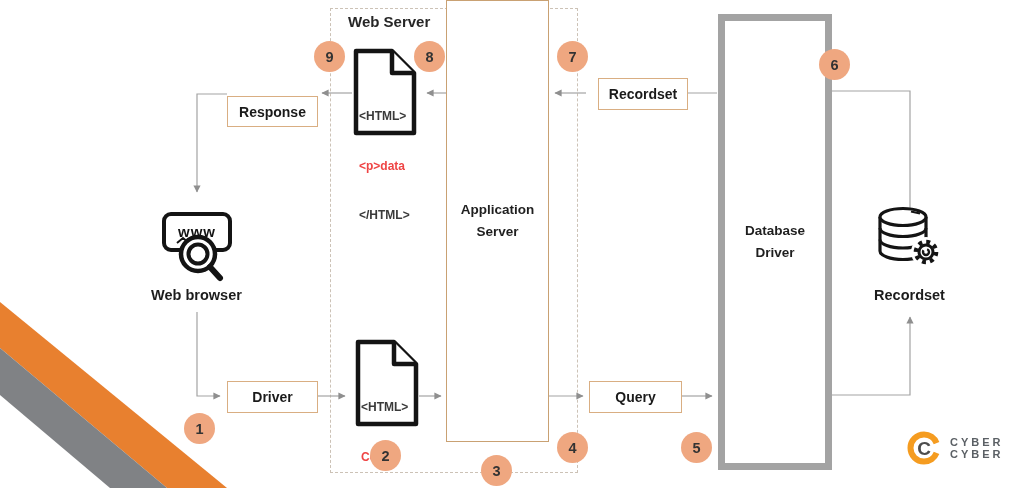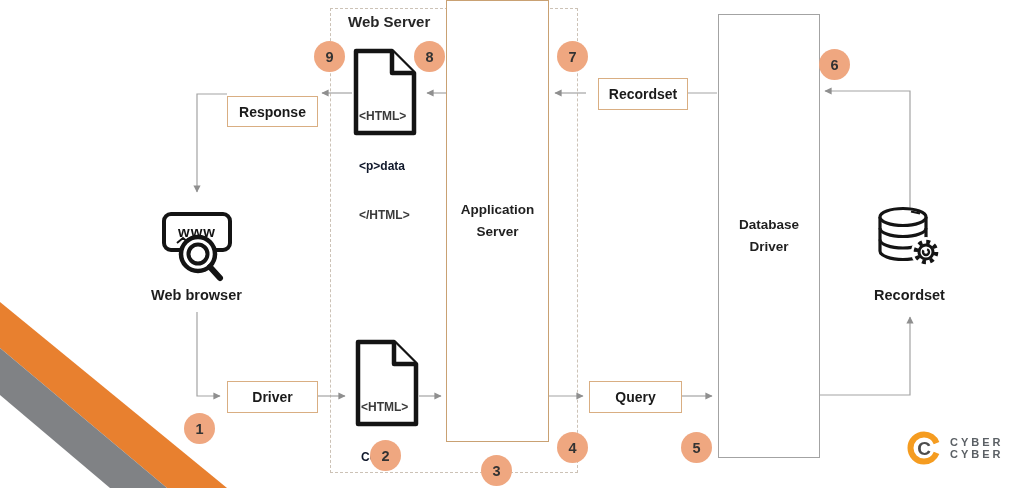--- a/index.html
+++ b/index.html
@@ -18,21 +18,21 @@
   .ws-title{
     left:348px;top:13px;font-size:15px;font-weight:700;color:#262626;z-index:2;
   }
 
   
   .tall-box{
     background:#fff;z-index:2;display:flex;align-items:center;justify-content:center;
     text-align:center;font-size:13.5px;font-weight:700;color:#1f1f1f;line-height:1.6;
   }
   .app-server{left:446px;top:0;width:101px;height:440px;border:1px solid #c9a173;}
-  .db-driver{left:718px;top:14px;width:100px;height:442px;border:1px solid #a3a3a3;}
+  .db-driver{left:718px;top:14px;width:100px;height:442px;border:7px solid #a3a3a3;}
 
   
   .label-box{
     background:#fff;border:1px solid #d9ae82;z-index:2;
     display:flex;align-items:center;justify-content:center;
     font-size:14px;font-weight:700;color:#1a1a1a;
   }
   .box-response{left:227px;top:79px;width:89px;height:29px;margin-top:17px;}
   .box-request{left:227px;top:381px;width:89px;height:30px;}
   .box-recordset{left:586px;top:78px;width:88px;height:30px;margin-left:12px;}
@@ -40,21 +40,21 @@
 
   
   .doc{width:70px;height:94px;z-index:2;}
   .doc-response{left:350px;top:45px;}
   .doc-request{left:352px;top:336px;}
   .doc svg{position:absolute;left:0;top:0;}
   .doc-text{
     position:absolute;left:9px;top:30px;z-index:2;
     font-size:12px;font-weight:600;color:#3a3a3a;line-height:16.5px;white-space:pre;
   }
-  .code-orange{color:#0f172a;}
+  .code-orange{color:#ef4444;}
 
   
   .browser-icon{left:157px;top:204px;width:80px;height:84px;z-index:2;}
   .database-icon{left:875px;top:205px;width:68px;height:66px;z-index:2;}
   .node-label{
     z-index:2;text-align:center;font-size:14.5px;font-weight:700;color:#1c1c1c;
   }
   .lbl-browser{left:146px;top:287px;width:101px;text-align:center;}
   .lbl-database{left:867px;top:287px;width:85px;}
 

